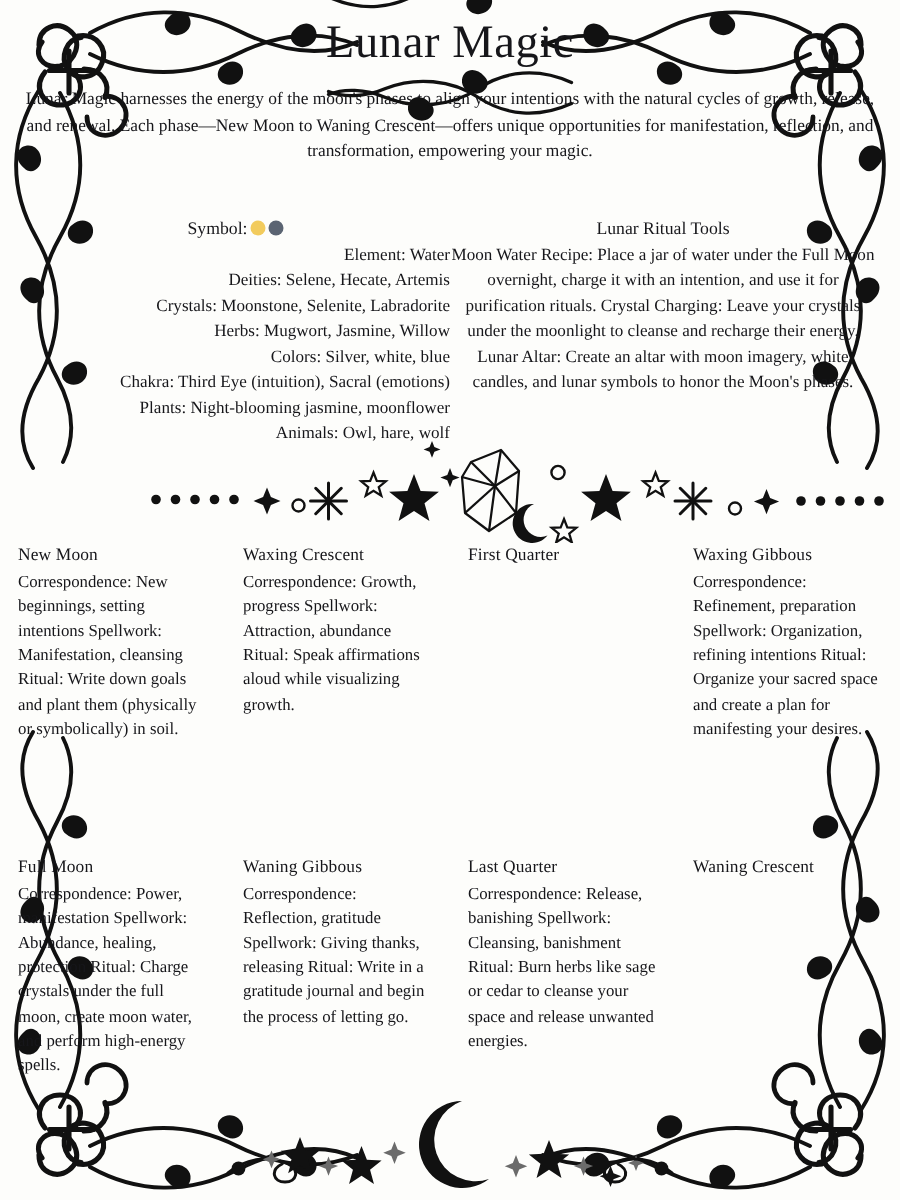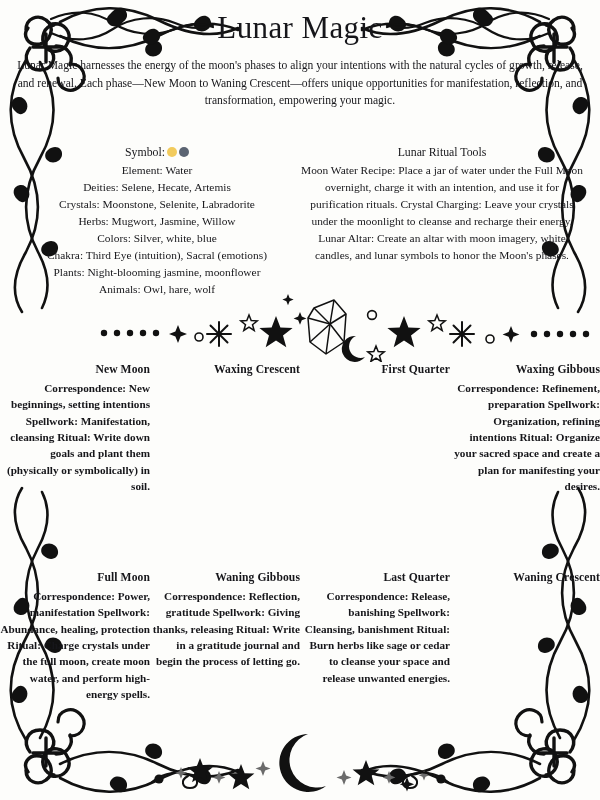--- a/index.html
+++ b/index.html
@@ -11,54 +11,54 @@
     overflow:hidden;
     position:relative;
   }
   .page{position:relative;width:600px;height:800px;overflow:hidden;}
 
   
   .frame-svg{position:absolute;left:0;top:0;width:600px;height:800px;pointer-events:none;}
 
   
   .header{position:absolute;left:0;top:6px;width:600px;text-align:center;}
-  .title-row{display:flex;align-items:center;justify-content:center;gap:0px;height:42px;}
+  .title-row{display:flex;align-items:center;justify-content:center;gap:0px;height:42px;flex-direction:column;}
   .title{
     font-size:31px;letter-spacing:.4px;line-height:1;
     font-family:"Liberation Serif","DejaVu Serif",serif;
     white-space:nowrap;
   }
   .title-flourish{flex:0 0 auto;}
   .subtitle{
     font-size:18.5px;margin-top:4px;letter-spacing:.1px;line-height:1.1;
   }
   .intro{
     width:572px;margin:9px auto 0 auto;
     font-size:11.6px;line-height:1.52;text-align:center;
   }
 
   
   .info{position:absolute;top:144px;left:0;width:600px;display:flex;}
   .info-col{width:50%;text-align:center;font-size:11.4px;line-height:1.48;}
   .info-col.left{padding-left:14px;box-sizing:border-box;}
   .info-col.right{padding-right:16px;box-sizing:border-box;}
   .info-col .heading{font-size:11.8px;margin-bottom:1px;}
-  .info-line{display:block;}
+  .info-line{display:block;text-align:right;}
   .sym-dot{display:inline-block;width:10px;height:10px;border-radius:50%;vertical-align:-1px;margin-left:2px;}
 
   
   .divider{position:absolute;left:0;top:292px;width:600px;height:70px;}
 
   
   .phases{position:absolute;left:0;width:600px;display:flex;}
   .phases.row1{top:362px;}
   .phases.row2{top:570px;}
   .phase{
-    width:25%;box-sizing:border-box;text-align:right;
-    padding:0 0;font-size:11.2px;line-height:1.46;font-weight:bold;
+    width:25%;box-sizing:border-box;text-align:left;
+    padding:0 12px;font-size:11.2px;line-height:1.46;
   }
   .phase .name{font-size:11.6px;display:block;margin-bottom:1px;letter-spacing:.1px;}
   .phase .body{display:block;}
 
   
   .bottom-orn{position:absolute;left:0;top:726px;width:600px;height:74px;}
 </style>
 </head>
 <body>
 
@@ -238,20 +238,21 @@
     </g>
   </svg>
 
   <div class="phases row1">
     <div class="phase">
       <span class="name">New Moon</span>
       <span class="body">Correspondence: New beginnings, setting intentions Spellwork: Manifestation, cleansing Ritual: Write down goals and plant them (physically or symbolically) in soil.</span>
     </div>
     <div class="phase">
       <span class="name">Waxing Crescent</span>
+      <span class="body">Correspondence: Growth, progress Spellwork: Attraction, abundance Ritual: Speak affirmations aloud while visualizing growth.</span>
     </div>
     <div class="phase">
       <span class="name">First Quarter</span>
     </div>
     <div class="phase">
       <span class="name">Waxing Gibbous</span>
       <span class="body">Correspondence: Refinement, preparation Spellwork: Organization, refining intentions Ritual: Organize your sacred space and create a plan for manifesting your desires.</span>
     </div>
   </div>
 

